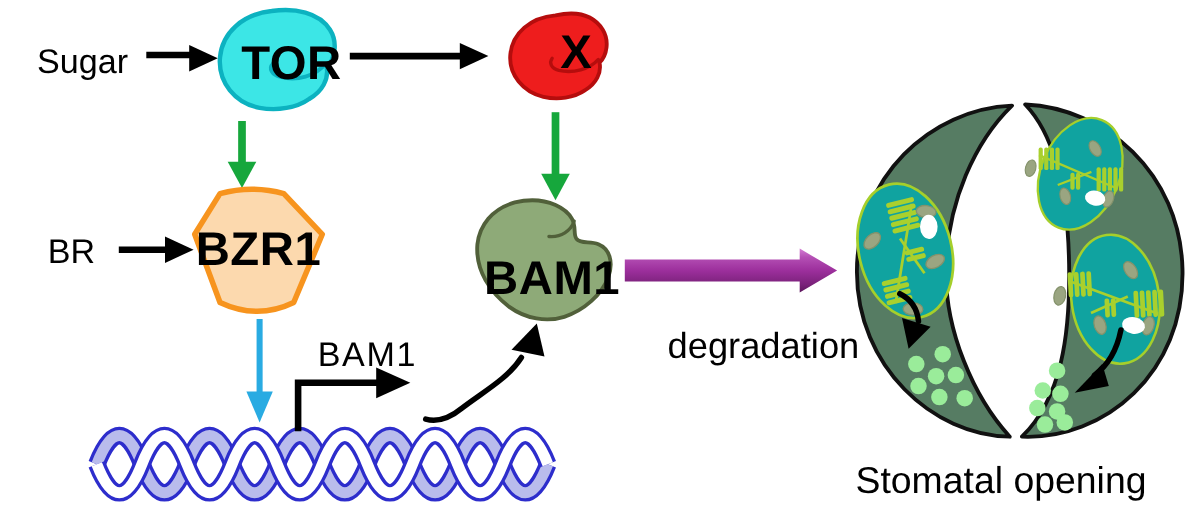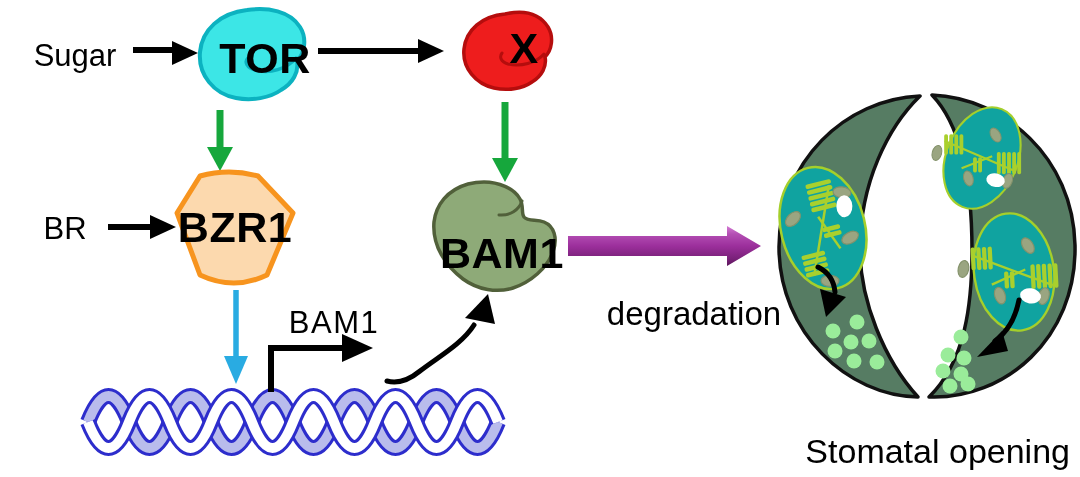--- a/index.html
+++ b/index.html
@@ -197,15 +197,15 @@
 </svg>
 
 <div class="lbl reg" style="left:25px;  top:38px;  width:100px;">Sugar</div>
 <div class="lbl bold" style="left:205px; top:34px;  width:120px;">TOR</div>
 <div class="lbl bold" style="left:474px; top:24px;  width:100px;">X</div>
 <div class="lbl reg" style="left:15px;  top:211px; width:100px;">BR</div>
 <div class="lbl bold" style="left:175px; top:203px; width:120px;">BZR1</div>
 <div class="lbl gene" style="left:274px; top:305px; width:120px;">BAM1</div>
 <div class="lbl bold" style="left:440px; top:229px; width:120px;">BAM1</div>
 <div class="lbl big" style="left:594px; top:259px; width:200px;margin-top:36px;">degradation</div>
-<div class="lbl stoma" style="left:750px; top:432px; width:320px;text-align:right;">Stomatal opening</div>
+<div class="lbl stoma" style="left:750px; top:418px; width:320px;">Stomatal opening</div>
 
 </div>
 
 </body></html>

